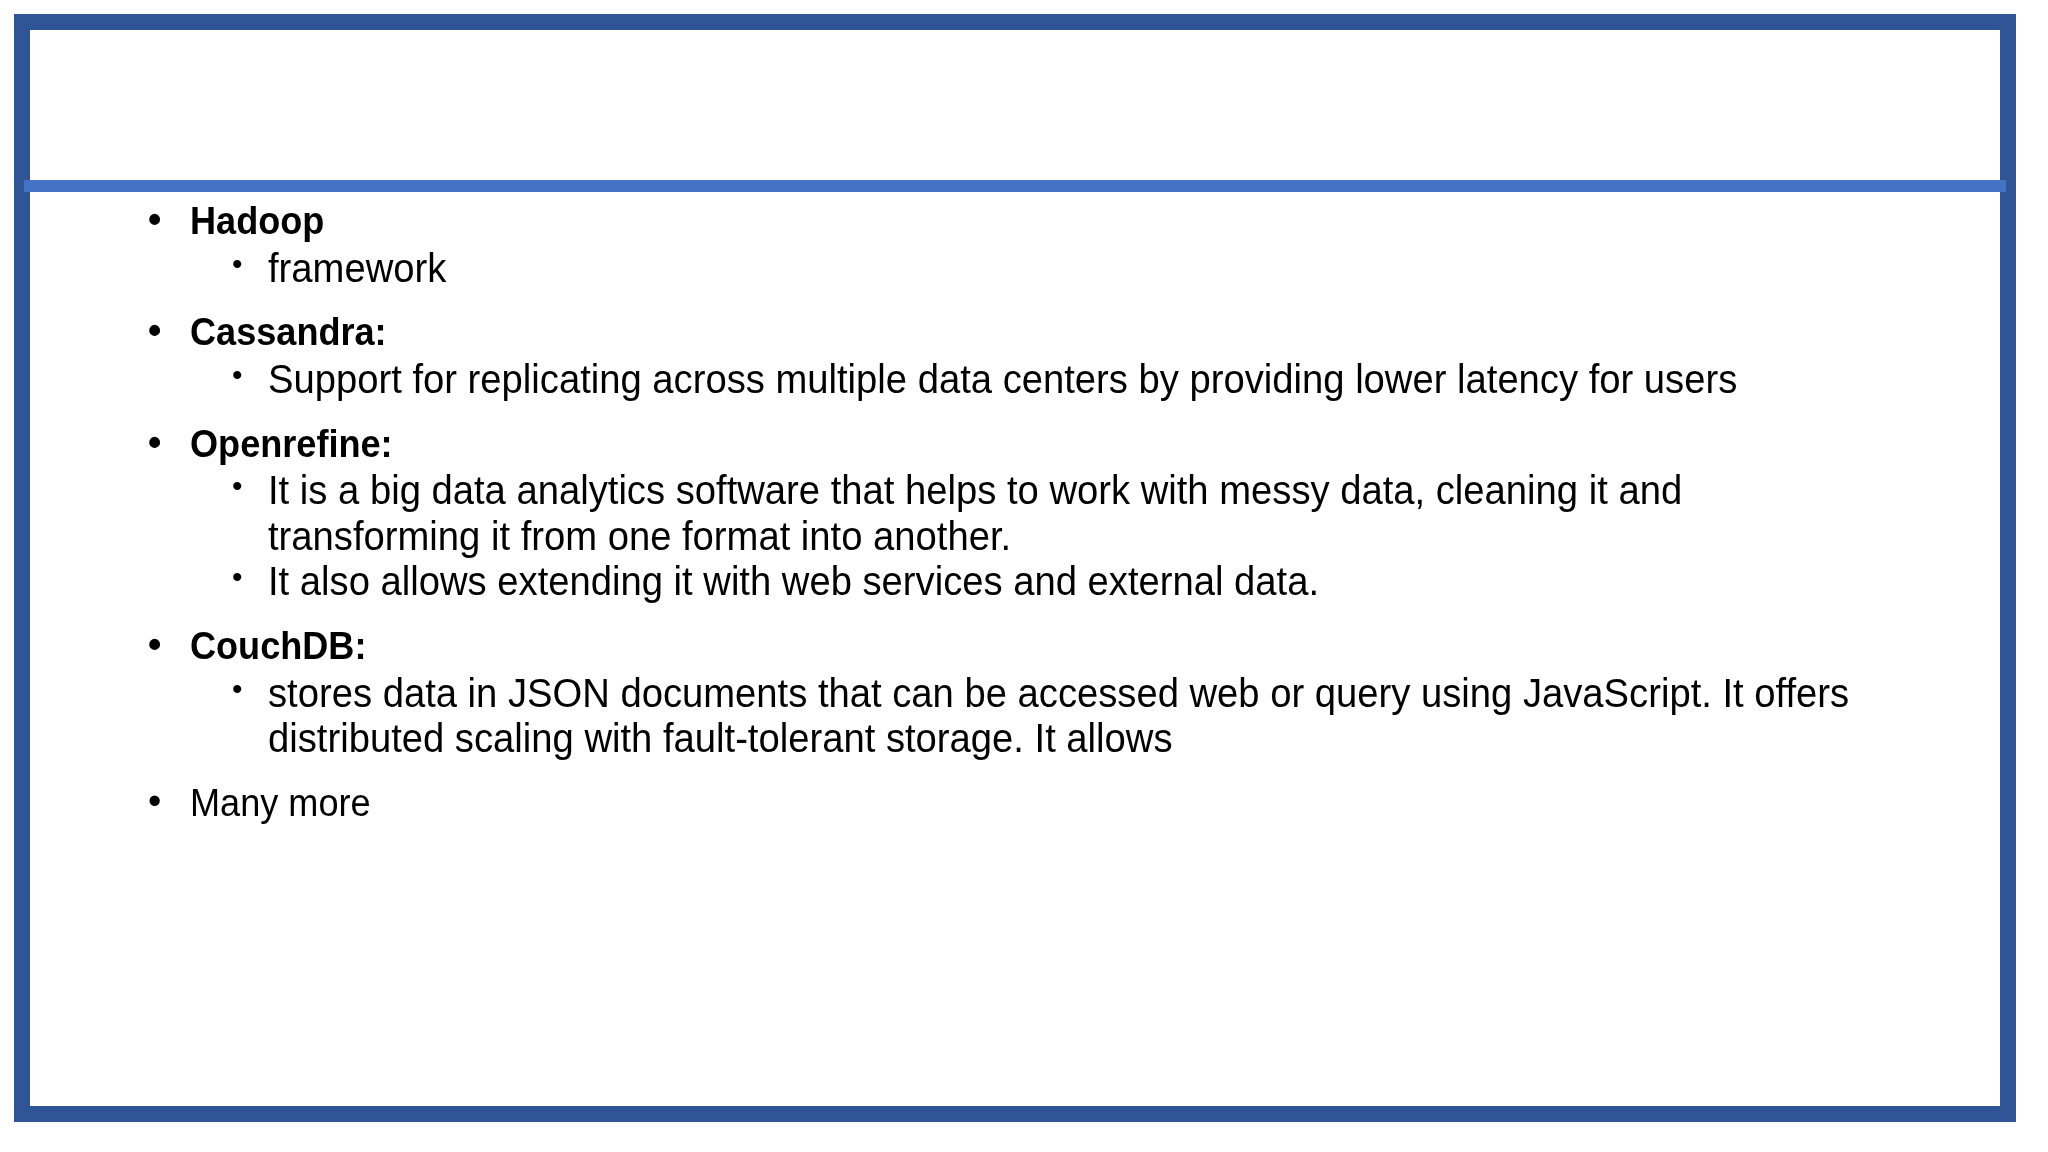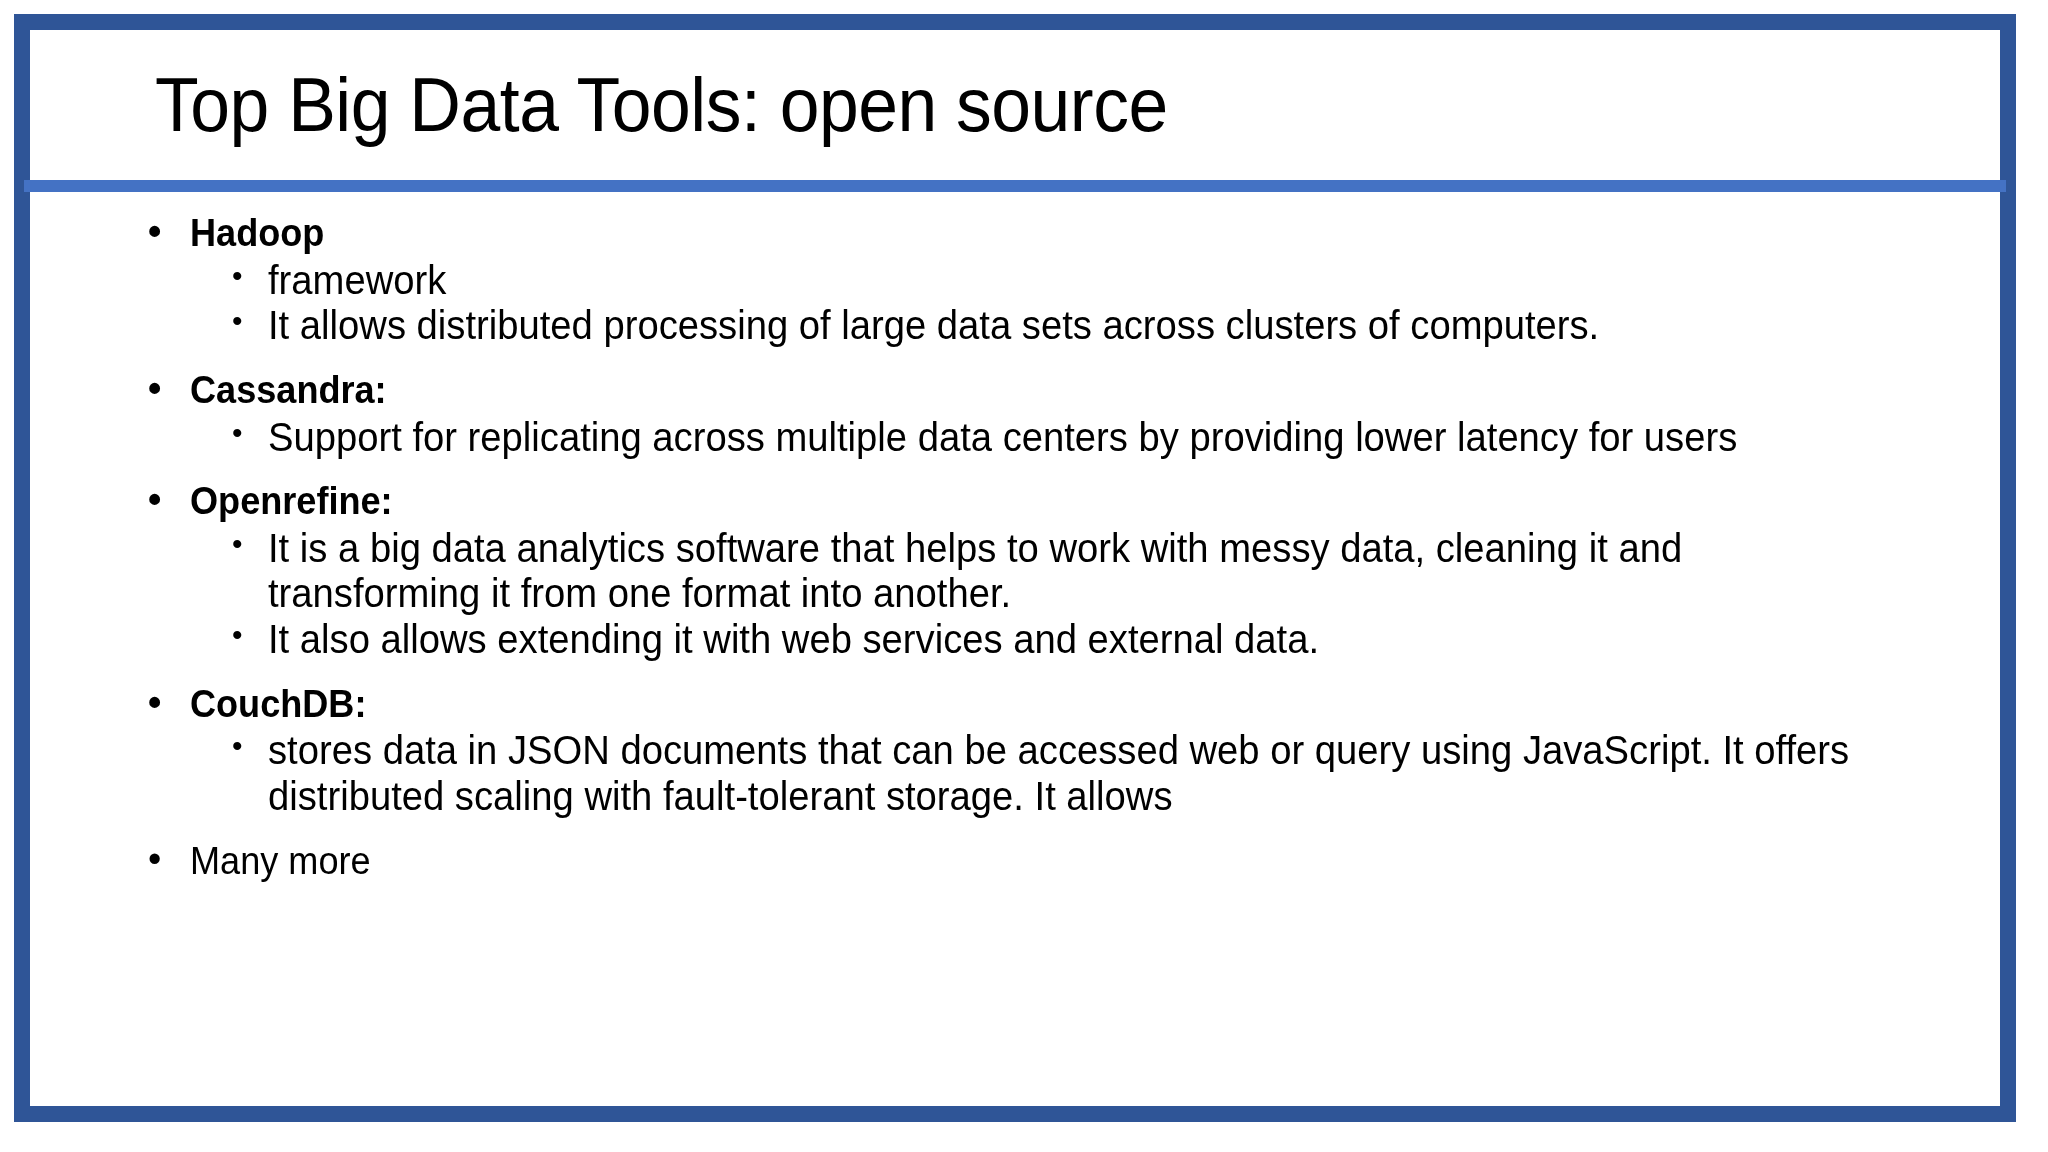--- a/index.html
+++ b/index.html
@@ -76,21 +76,21 @@
   li.l1 {
     position: relative;
     padding-left: 50px;
     margin-left: 110px;
     margin-top: 20px;
     font-size: 38px;
     font-weight: bold;
     color: #000000;
     line-height: 1.15;
   }
-  li.l1.nomargin-top { margin-top: 12px; }
+  li.l1.nomargin-top { margin-top: 0; }
 
   li.l1 > .btext {
     display: inline-block;
     transform: scaleX(0.95);
     transform-origin: left center;
   }
 
   li.l1.plain { font-weight: normal; text-decoration: underline; }
 
   li.l1::before {
@@ -134,39 +134,33 @@
     font-size: 30px;
     line-height: 1.2;
     color: #000000;
   }
 </style>
 </head>
 <body>
 
 <div id="slide">
 
-  <div id="title-area">
-    <div id="title-text">Top Big Data Tools: open source</div>
-  </div>
 
   <div id="title-divider"></div>
 
   <div id="body-area">
 
     <ul class="lvl1">
 
       <li class="l1 nomargin-top">
         <span class="btext">Hadoop</span>
         <ul class="lvl2">
           <li class="l2">
             <span class="btext">framework</span>
           </li>
-          <li class="l2">
-            <span class="btext">It allows distributed processing of large data sets across clusters of computers.</span>
-          </li>
         </ul>
       </li>
 
       <li class="l1">
         <span class="btext">Cassandra:</span>
         <ul class="lvl2">
           <li class="l2">
             <span class="btext">Support for replicating across multiple data centers by providing lower latency for users</span>
           </li>
         </ul>

